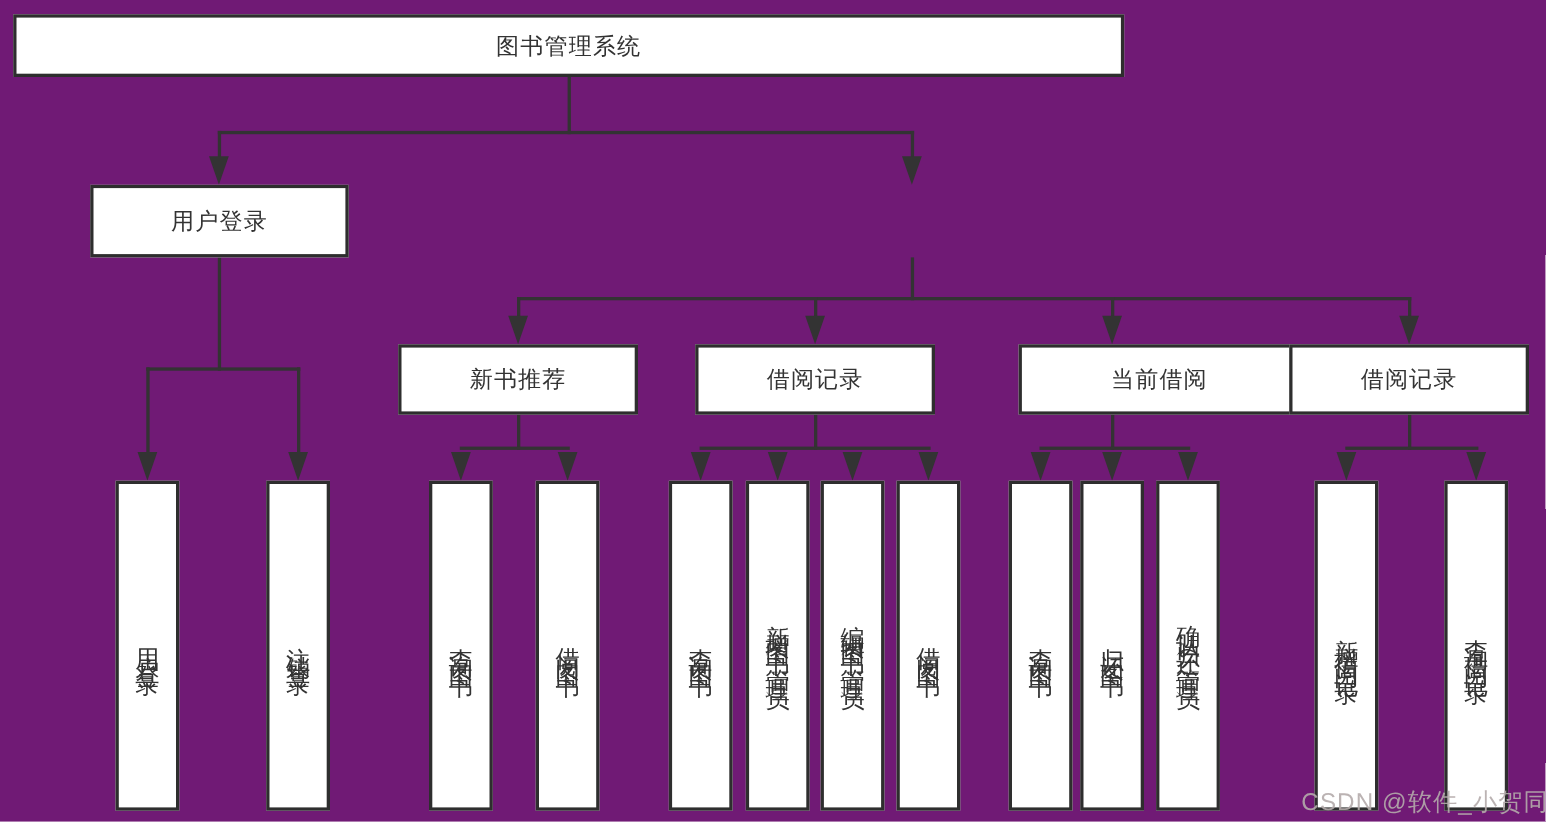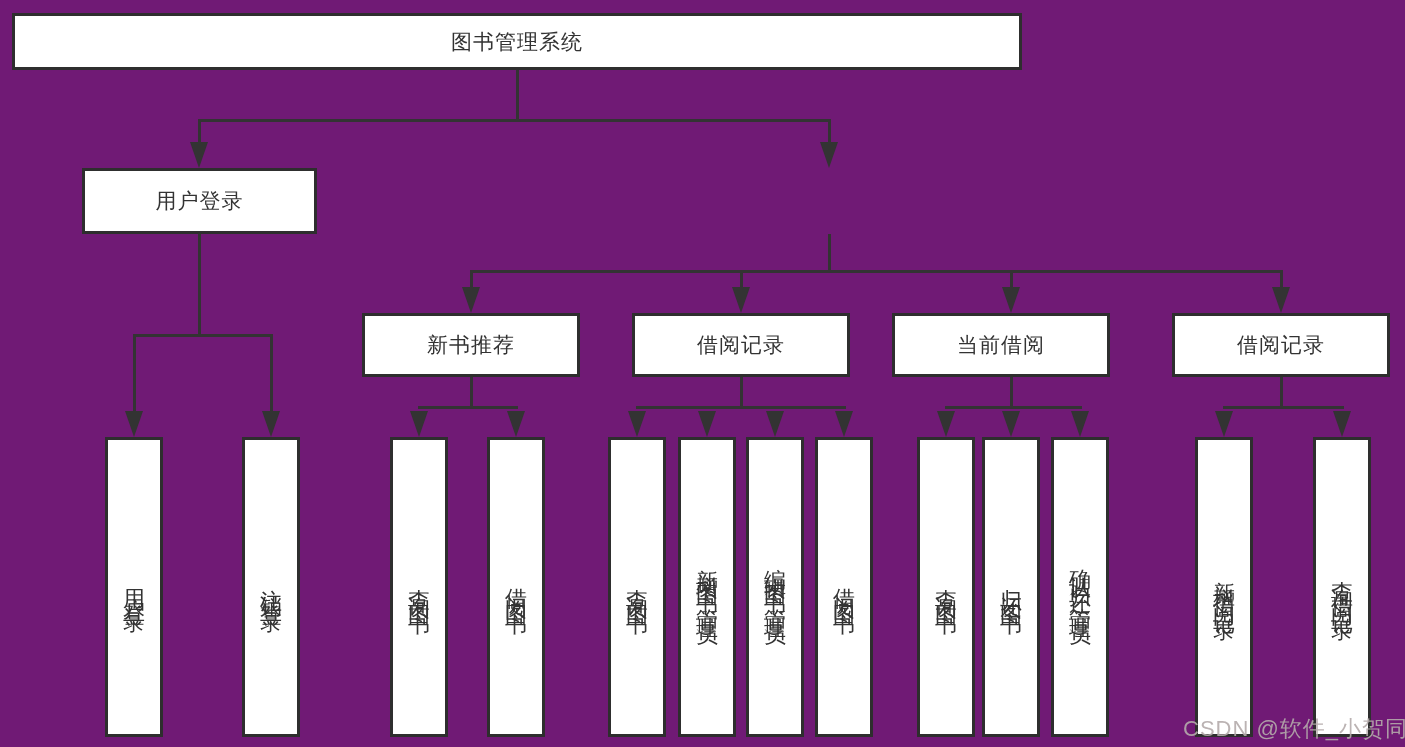--- a/index.html
+++ b/index.html
@@ -89,21 +89,21 @@
   <div class="arrow" style="left:1002px;top:287px;"></div>
   <div class="vline" style="left:1280px;top:270px;height:20px;"></div>
   <div class="arrow" style="left:1272px;top:287px;"></div>
 
   <div class="box" style="left:362px;top:313px;width:218px;height:64px;">
     <span>新书推荐</span>
   </div>
   <div class="box" style="left:632px;top:313px;width:218px;height:64px;">
     <span>借阅记录</span>
   </div>
-  <div class="box" style="left:892px;top:313px;width:218px;height:64px;">
+  <div class="box" style="left:926px;top:313px;width:256px;height:64px;">
     <span>当前借阅</span>
   </div>
   <div class="box" style="left:1172px;top:313px;width:218px;height:64px;">
     <span>借阅记录</span>
   </div>
 
   <div class="vline" style="left:470px;top:377px;height:32px;"></div>
   <div class="hline" style="left:418px;top:406px;width:100px;"></div>
   <div class="arrow" style="left:410px;top:411px;"></div>
   <div class="arrow" style="left:507px;top:411px;"></div>

